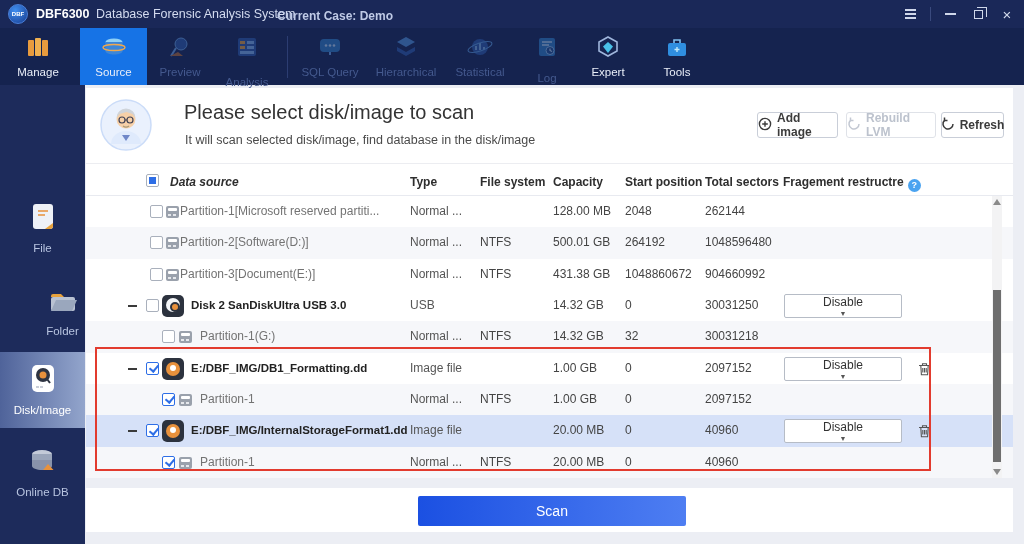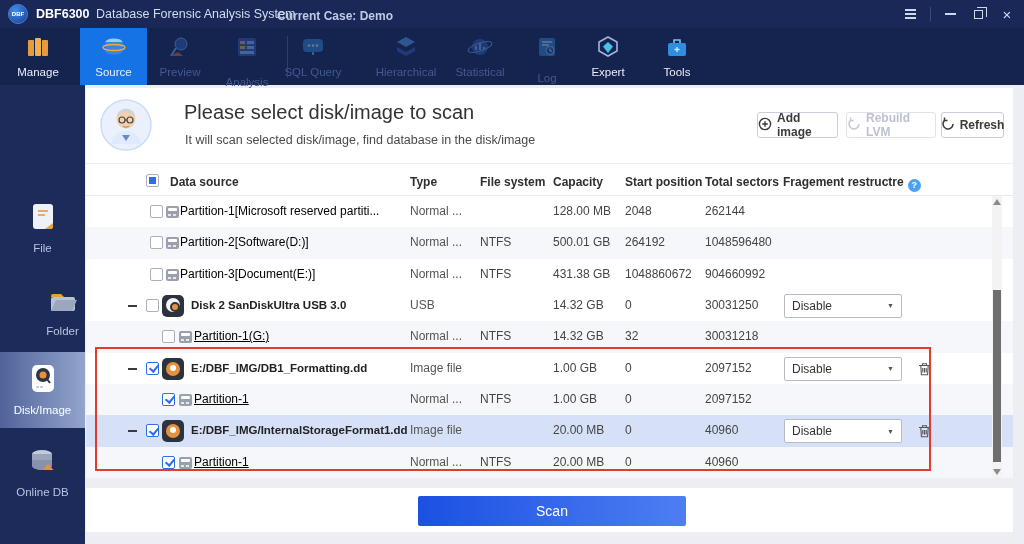--- a/index.html
+++ b/index.html
@@ -57,47 +57,47 @@
   
   .thead{position:absolute;left:86px;top:170px;width:927px;height:26px;border-bottom:1px solid #e8eaf0;font-size:12px;font-weight:bold;color:#2e2e2e;}
   .th{position:absolute;top:5px;white-space:nowrap;}
   .info-dot{display:inline-block;width:13px;height:13px;border-radius:50%;background:#4aa3f0;color:#fff;font-size:9px;font-weight:bold;
             text-align:center;line-height:13px;margin-left:4px;vertical-align:-2px;}
   .rows{position:absolute;left:86px;top:196px;width:927px;height:282px;overflow:hidden;background:#fff;}
   .trow{position:relative;width:927px;height:31.33px;background:#fff;font-size:12px;color:#444;}
   .trow.shaded{background:#f6f7fa;}
   .trow.selected{background:#d6e1f8;}
   .cell{position:absolute;top:0;line-height:31.33px;white-space:nowrap;}
-  .c-name{color:#000000;max-width:216px;overflow:hidden;}
+  .c-name{color:#737373;max-width:216px;overflow:hidden;}
   .c-type{left:324px;color:#555;}
   .c-fs{left:394px;}
   .c-cap{left:467px;}
   .c-start{left:539px;}
   .c-sec{left:619px;}
   .collapse-minus{position:absolute;left:42px;top:15px;width:9px;height:2px;background:#3a3a3a;cursor:pointer;}
   .cb{position:absolute;top:9px;width:13px;height:13px;border:1px solid #a9b0bc;border-radius:2px;background:#fff;cursor:pointer;}
   .cb.checked{border-color:#2e6ee6;}
   .cb.checked::after{content:"";position:absolute;left:3.5px;top:0.5px;width:4px;height:7px;border:solid #2e6ee6;border-width:0 2px 2px 0;transform:rotate(40deg);}
   .cb.ind::after{content:"";position:absolute;left:2px;top:2px;width:7px;height:7px;background:#2e6ee6;}
   .thead .cb{left:60px;top:4px;}
   .trow.top .cb{left:64px;} .trow.top .ricon{left:80px;} .trow.top .c-name{left:94px;}
-  .trow.child .cb{left:76px;} .trow.child .ricon{left:93px;} .trow.child .c-name{left:108px;text-decoration:underline;}
+  .trow.child .cb{left:76px;} .trow.child .ricon{left:93px;} .trow.child .c-name{left:114px;}
   .trow.parent .cb{left:60px;} .trow.parent .ricon{left:76px;}
   .trow.parent .c-name{left:105px;font-weight:bold;color:#222;font-size:11.5px;}
   .ricon{position:absolute;}
   .ricon.partition{width:13px;height:12px;top:10px;background:#9aa1ac;border-radius:2px;}
   .ricon.partition::before{content:"";position:absolute;left:2px;top:2px;right:2px;height:3px;background:#fff;border-radius:1px;}
   .ricon.partition::after{content:"";position:absolute;left:2px;bottom:2px;width:3px;height:2px;background:#e6e8ec;box-shadow:5px 0 #e6e8ec;}
   .ricon.disk,.ricon.image{width:22px;height:22px;top:5px;background:#2c323e;border-radius:5px;}
   .ricon.disk::before{content:"";position:absolute;left:4px;top:3px;width:14px;height:14px;background:#f4f6f8;border-radius:50%;}
   .ricon.disk::after{content:"";position:absolute;left:8px;top:7px;width:6px;height:6px;background:#e8913c;border-radius:50%;border:2px solid #2c323e;}
   .ricon.image::before{content:"";position:absolute;left:4px;top:4px;width:14px;height:14px;background:#e8913c;border-radius:50%;}
   .ricon.image::after{content:"";position:absolute;left:8px;top:7px;width:6px;height:6px;background:#fff;border-radius:50%;}
   .dd{position:absolute;left:698px;top:4px;width:118px;height:24px;border:1px solid #b6bcc6;border-radius:2px;background:#fff;
-      display:flex;align-items:center;justify-content:space-between;padding:0 7px;cursor:pointer;}
+      display:flex;align-items:center;justify-content:space-between;padding:0 7px;cursor:pointer;flex-direction:column;}
   .dd-label{font-size:12px;color:#333;}
   .dd-arrow{font-size:7px;color:#555;}
   .trash{position:absolute;left:830px;top:8px;width:16px;height:16px;display:inline-flex;align-items:center;justify-content:center;cursor:pointer;}
 
   
   .vscroll{position:absolute;left:992px;top:196px;width:10px;height:282px;background:#f3f3f4;}
   .vs-up,.vs-down{position:absolute;left:1px;width:0;height:0;border-left:4px solid transparent;border-right:4px solid transparent;}
   .vs-up{top:3px;border-bottom:6px solid #8a8a8a;}
   .vs-down{bottom:3px;border-top:6px solid #8a8a8a;}
   .vs-thumb{position:absolute;left:1px;top:94px;width:8px;height:172px;background:#6e6e6e;cursor:pointer;}
@@ -163,21 +163,21 @@
             <rect x="4" y="3" width="18" height="18" rx="2" fill="#2c5aa8"></rect>
             <rect x="6" y="6" width="5" height="3" fill="#e8a23c"></rect>
             <rect x="6" y="11" width="5" height="3" fill="#e8a23c"></rect>
             <rect x="13" y="6" width="7" height="3" fill="#7fb3ee"></rect>
             <rect x="13" y="11" width="7" height="3" fill="#7fb3ee"></rect>
             <rect x="6" y="16" width="14" height="3" fill="#7fb3ee"></rect>
           </svg></span>
       <span class="nlabel">Analysis</span>
     </div>
     <div class="nav-sep"></div>
-    <div class="nav-item disabled" style="left:279px;width:68px;text-align:center;">
+    <div class="nav-item disabled" style="left:296px;width:68px;text-align:center;">
       <span><svg width="26" height="24">
             <rect x="3" y="4" width="20" height="13" rx="4" fill="#2f7ec8"></rect>
             <circle cx="9" cy="10.5" r="1.3" fill="#bfe0f8"></circle>
             <circle cx="13" cy="10.5" r="1.3" fill="#bfe0f8"></circle>
             <circle cx="17" cy="10.5" r="1.3" fill="#bfe0f8"></circle>
             <path d="M13 17v3" stroke="#6aa5e8" stroke-width="2"></path>
           </svg></span>
       <span class="nlabel">SQL Query</span>
     </div>
     <div class="nav-item disabled" style="left:368px;width:76px;">
@@ -296,21 +296,21 @@
           <path d="M12 7A5 5 0 113.8 3.2" stroke="#3b3b3b" fill="none" stroke-width="1.5"></path>
           <path d="M3.5 0.5v3h3" stroke="#3b3b3b" fill="none" stroke-width="1.5"></path>
         </svg></span>
     <span>Refresh</span>
   </div>
 
   <div class="panel-sep"></div>
 
   <div class="thead">
     <span class="cb ind"></span>
-    <span class="th" style="left:84px;">Data source</span>
+    <span class="th" style="left:84px;font-style:italic;">Data source</span>
     <span class="th" style="left:324px;">Type</span>
     <span class="th" style="left:394px;">File system</span>
     <span class="th" style="left:467px;">Capacity</span>
     <span class="th" style="left:539px;">Start position</span>
     <span class="th" style="left:619px;">Total sectors</span>
     <span class="th" style="left:697px;"><span>Fragement restructre</span><span class="info-dot">?</span></span>
   </div>
 
   <div class="rows" id="rows">
       <div class="trow top">

